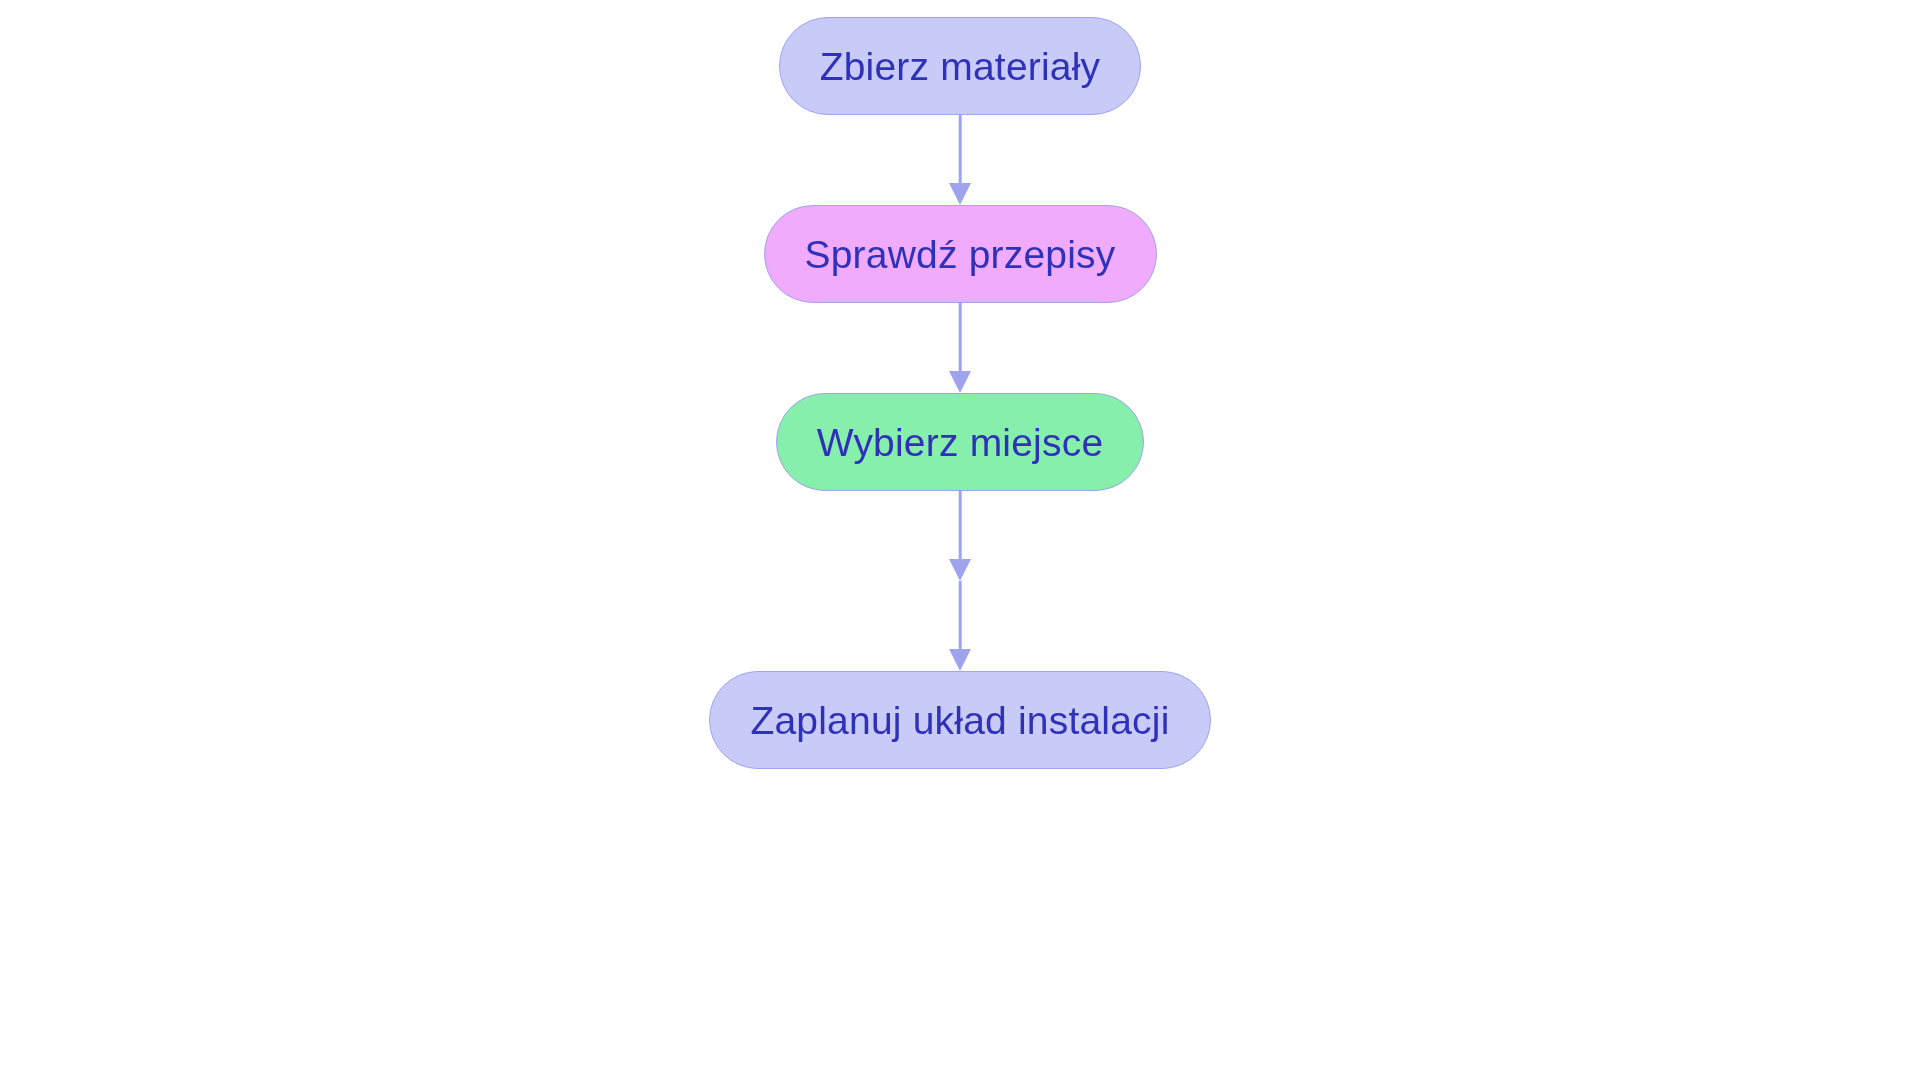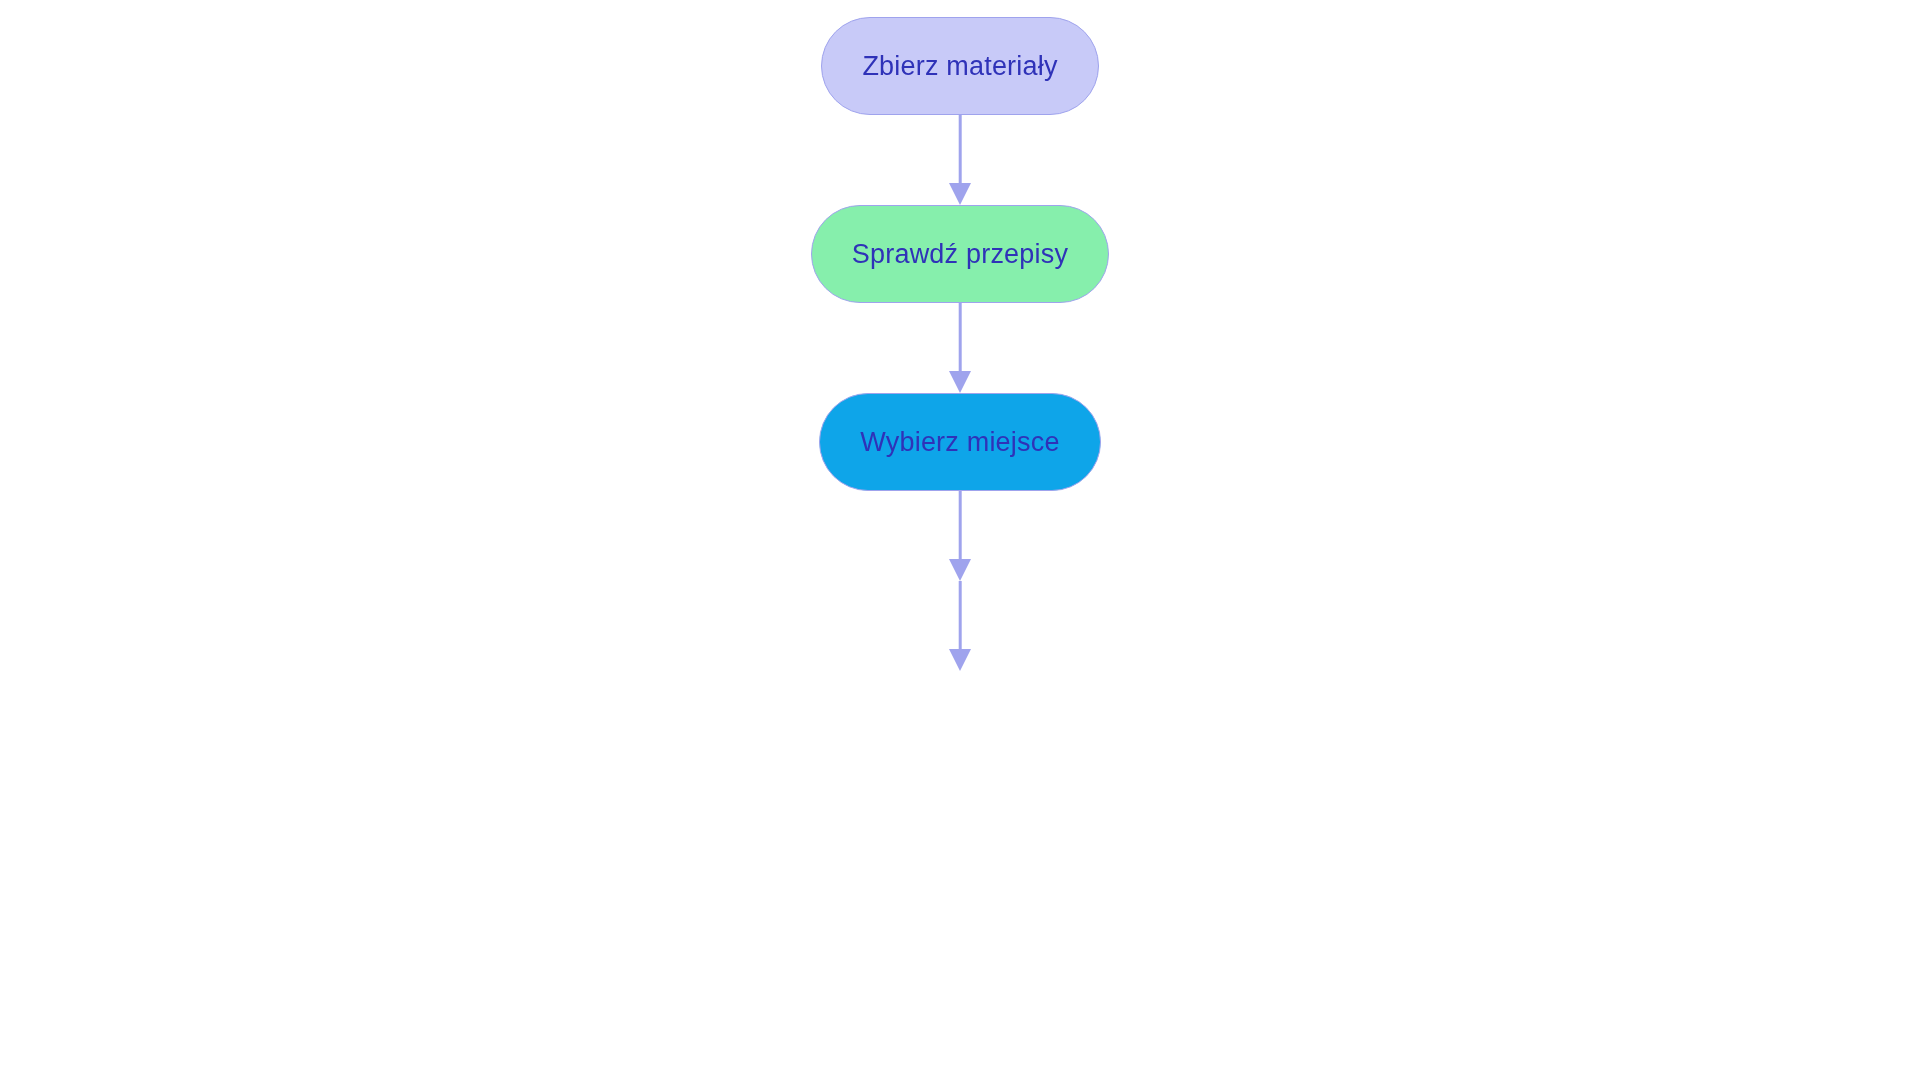--- a/index.html
+++ b/index.html
@@ -41,21 +41,21 @@
     box-sizing: border-box;
     height: 98px;
     border-radius: 49px;
     background: #c8caf8;
     border: 1.6px solid #9fa3ed;
     color: #2f32b8;
     display: flex;
     align-items: center;
     justify-content: center;
     white-space: nowrap;
-    font-size: 27px;
+    font-size: 39px;
     font-weight: 400;
     letter-spacing: 0.2px;
     padding: 0 40px;
     line-height: 1;
   }
 
   .flow-node .node-label {
     display: block;
     pointer-events: none;
   }
@@ -96,39 +96,42 @@
 
     <div class="flow-node" style="background: rgb(200, 202, 248); border-color: rgb(159, 163, 237); color: rgb(47, 50, 184);">
       <span class="node-label">Zbierz materiały</span>
     </div>
 
     <div class="flow-connector">
       <div class="stem" style="background: rgb(159, 163, 237);"></div>
       <div class="head" style="border-top-color: rgb(159, 163, 237);"></div>
     </div>
 
-    <div class="flow-node" style="background: #86efac; border-color: rgb(159, 163, 237); color: rgb(47, 50, 184); text-align: right;">
+    <div class="flow-node" style="background: #f0abfc; border-color: rgb(159, 163, 237); color: rgb(47, 50, 184); text-align: right;">
       <span class="node-label">Sprawdź przepisy</span>
     </div>
 
     <div class="flow-connector">
       <div class="stem" style="background: rgb(159, 163, 237);"></div>
       <div class="head" style="border-top-color: rgb(159, 163, 237);"></div>
     </div>
 
-    <div class="flow-node" style="background: #0ea5e9; border-color: rgb(159, 163, 237); color: rgb(47, 50, 184); justify-content: flex-end;">
+    <div class="flow-node" style="background: #86efac; border-color: rgb(159, 163, 237); color: rgb(47, 50, 184); justify-content: flex-end;">
       <span class="node-label">Wybierz miejsce</span>
     </div>
 
     <div class="flow-connector">
       <div class="stem" style="background: rgb(159, 163, 237);"></div>
       <div class="head" style="border-top-color: rgb(159, 163, 237);"></div>
     </div>
 
 
     <div class="flow-connector">
       <div class="stem" style="background: rgb(159, 163, 237);"></div>
       <div class="head" style="border-top-color: rgb(159, 163, 237);"></div>
     </div>
 
+    <div class="flow-node" style="background: rgb(200, 202, 248); border-color: rgb(159, 163, 237); color: rgb(47, 50, 184);">
+      <span class="node-label">Zaplanuj układ instalacji</span>
+    </div>
 
   </div>
 </div>
 
 </body></html>

